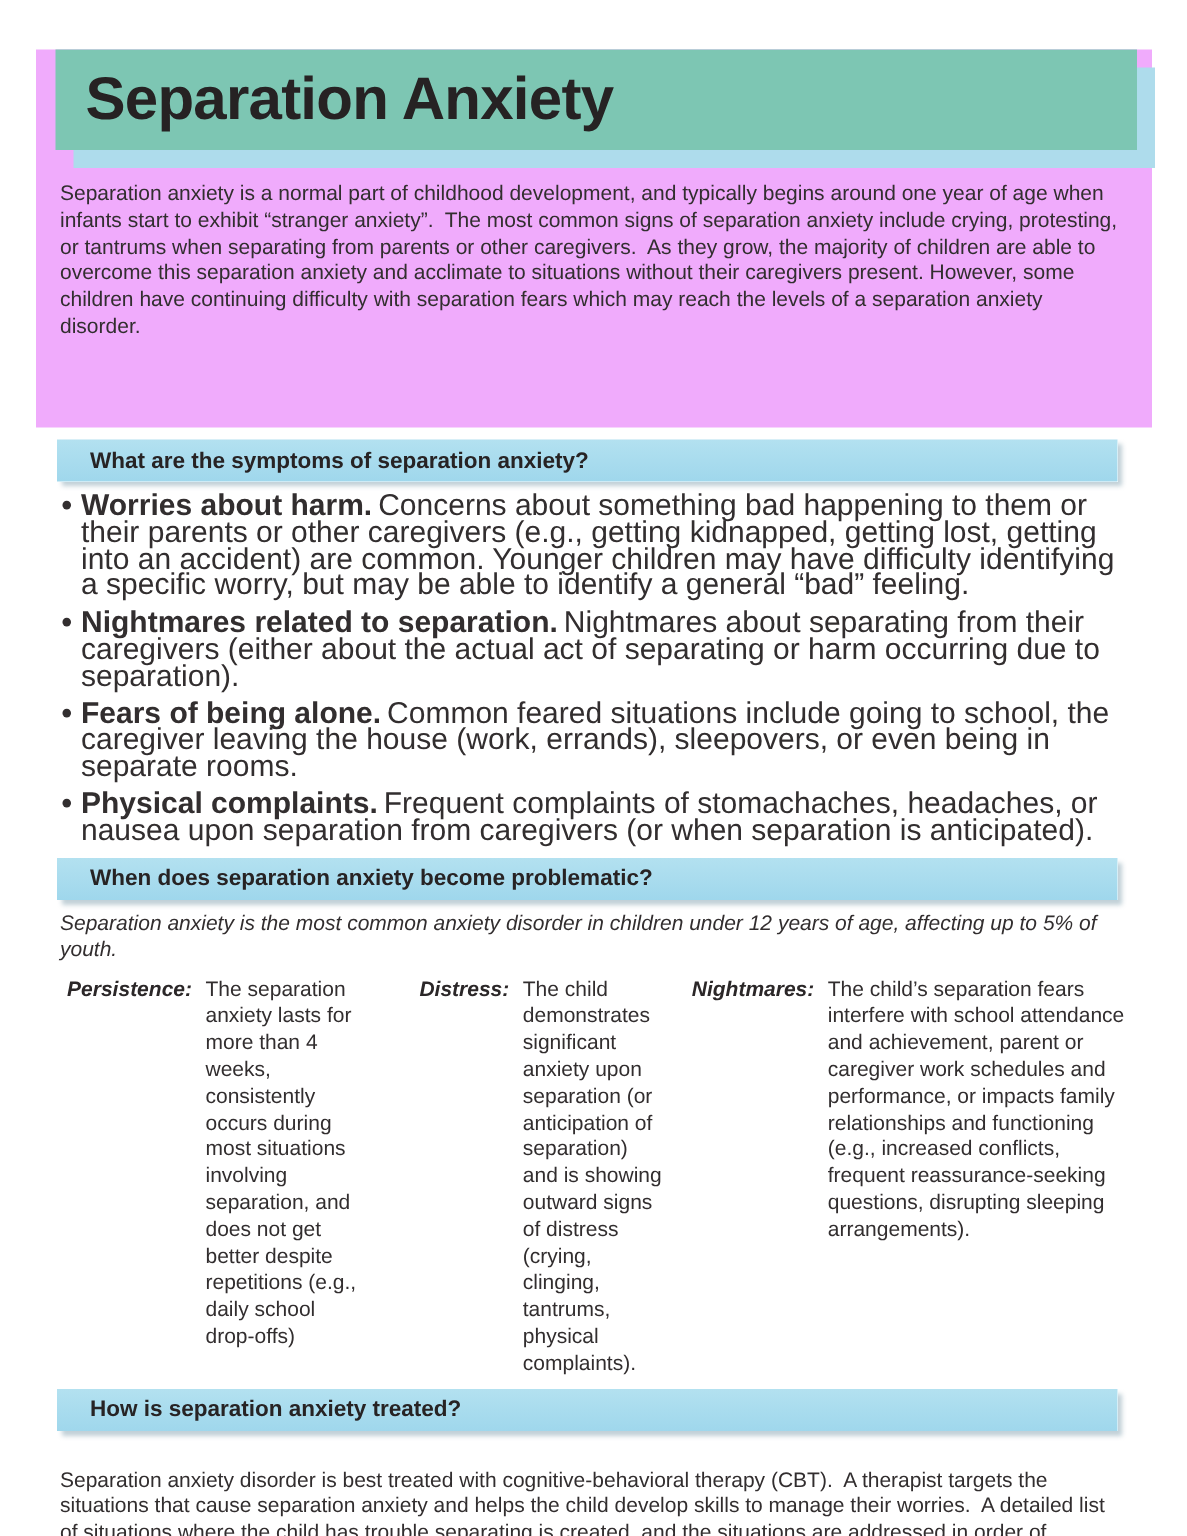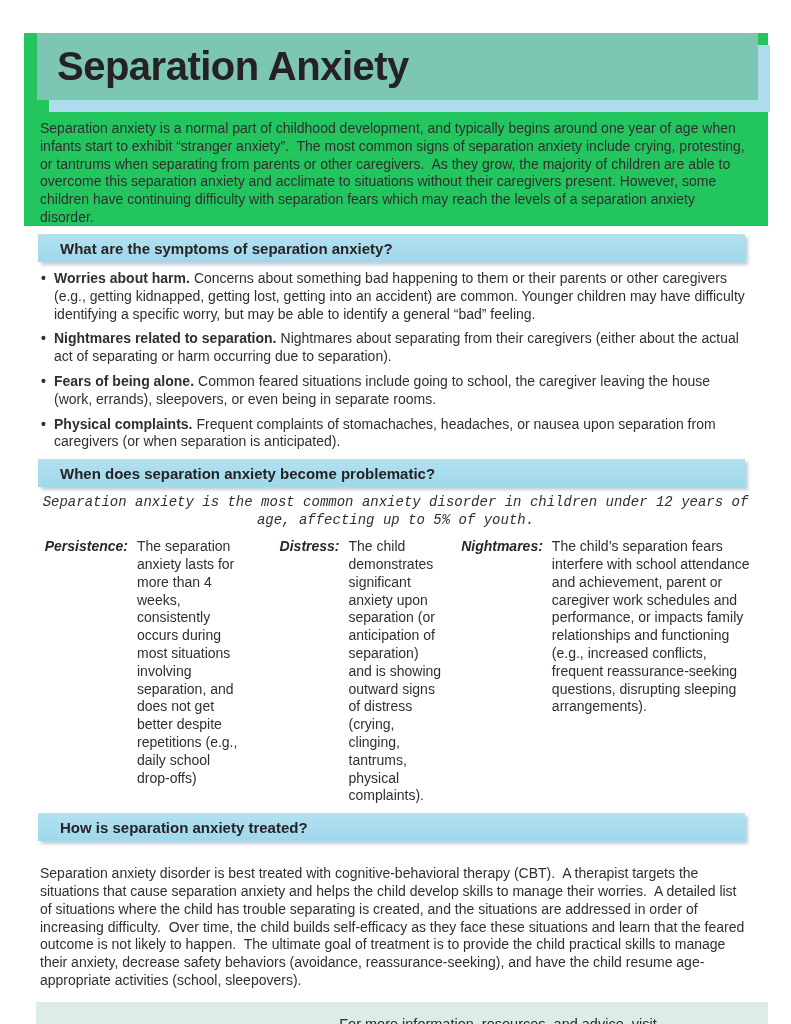--- a/index.html
+++ b/index.html
@@ -9,22 +9,22 @@
     width:791px; height:1024px;
     margin:0 auto;
     background:#ffffff;
     overflow:hidden;
     font-family:"Liberation Sans", sans-serif;
     color:#322e2f;
   }
   
   .hero {
     margin:33px 23px 0 24px;
-    height:193px;
-    background:#22c55e;
+    height:252px;
+    background:#f0abfc;
   }
   .title-box {
     position:relative;
     margin:5px 10px 0 13px;
     height:67px;
     background:#7dc6b3;
     box-shadow:12px 12px 0 0 #aedcec;
     display:flex; align-items:center;
   }
   .title-box h1 {
@@ -51,34 +51,34 @@
   .bar.treat { }
   
   .bullets {
     list-style:none;
     margin:8px 41px 0 40px;
   }
   .bullets li {
     position:relative;
     padding-left:14px;
     margin-bottom:7px;
-    font-size:14px; line-height:17.8px;
+    font-size:20px; line-height:17.8px;
   }
   .bullets li::before {
     content:"\2022";
     position:absolute; left:1px; top:0;
     font-weight:bold;
   }
   .b-label { font-weight:bold; margin-right:4px; }
   
   .prob-intro {
     margin:7px 40px 0 40px;
-    text-align:center;
+    text-align:left;
     font-style:italic;
-    font-size:14px; line-height:17.5px;font-family:Liberation Mono, monospace;
+    font-size:14px; line-height:17.5px;
   }
   .criteria {
     margin:9px 41px 0 40px;
     display:flex; flex-direction:row; gap:11px;
   }
   .crit-row { display:flex; font-size:14px; line-height:17.8px; }
   .crit-term {
     flex:none; width:88px;
     text-align:right;
     font-weight:bold; font-style:italic;

